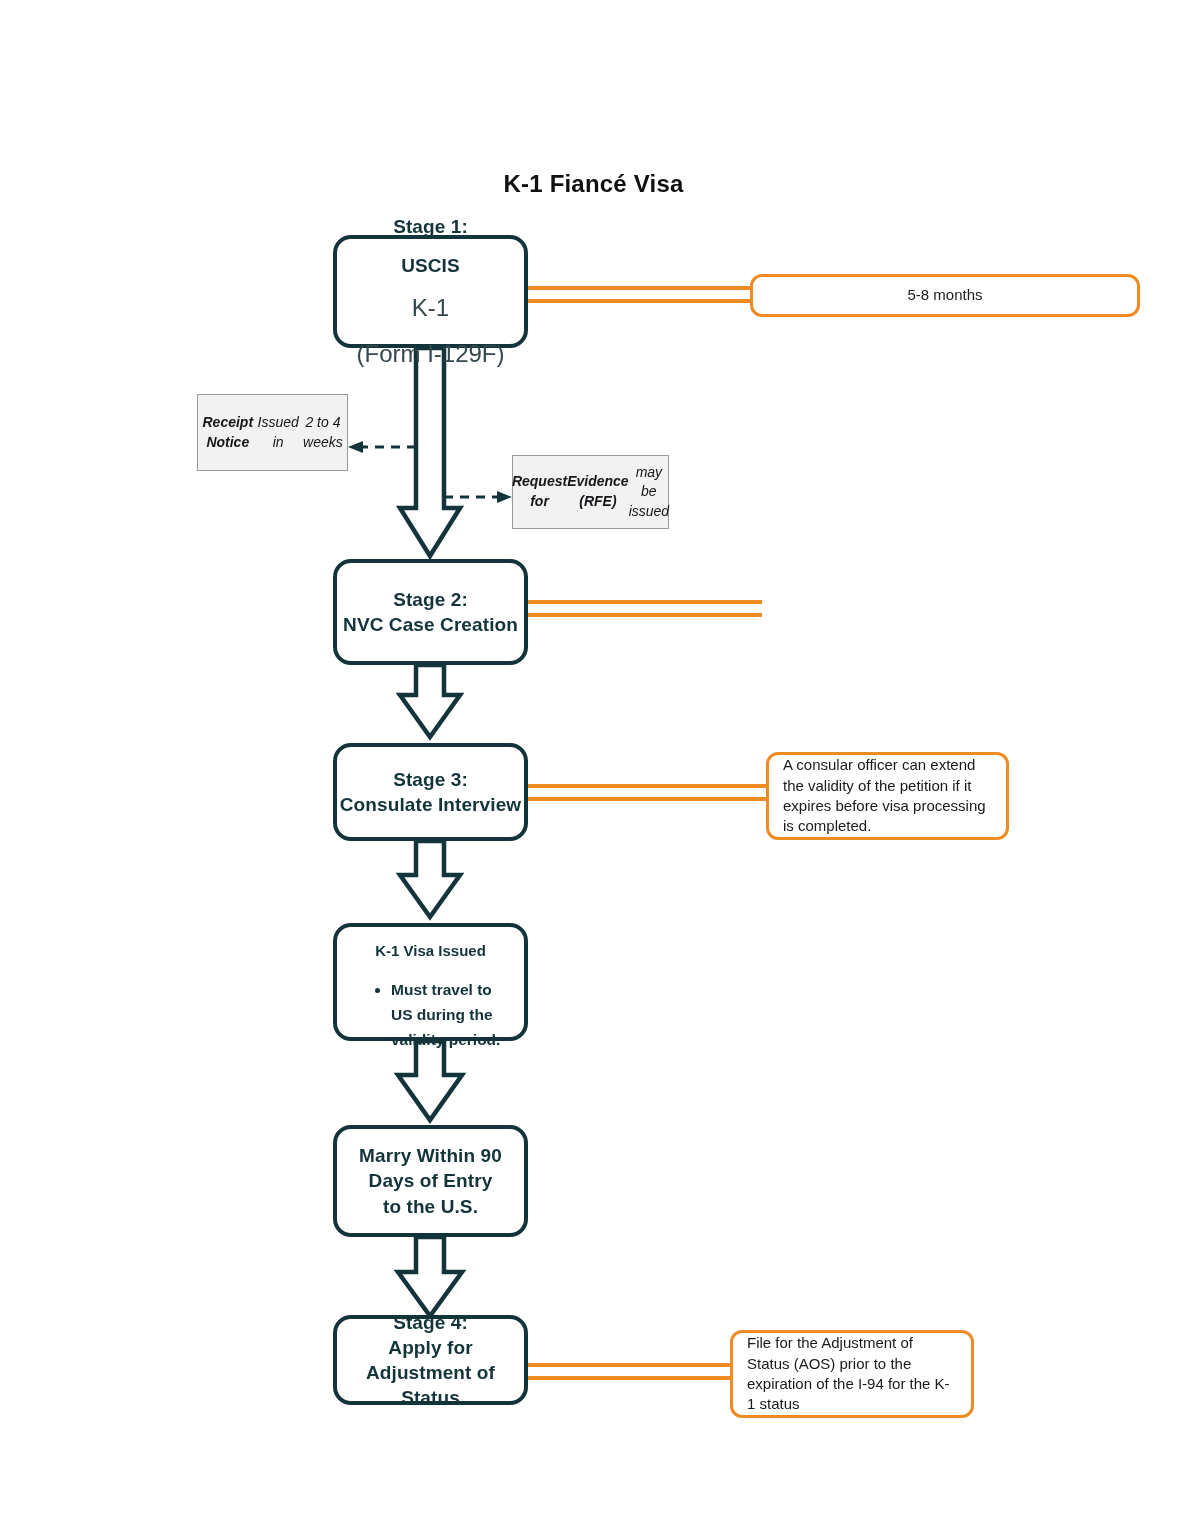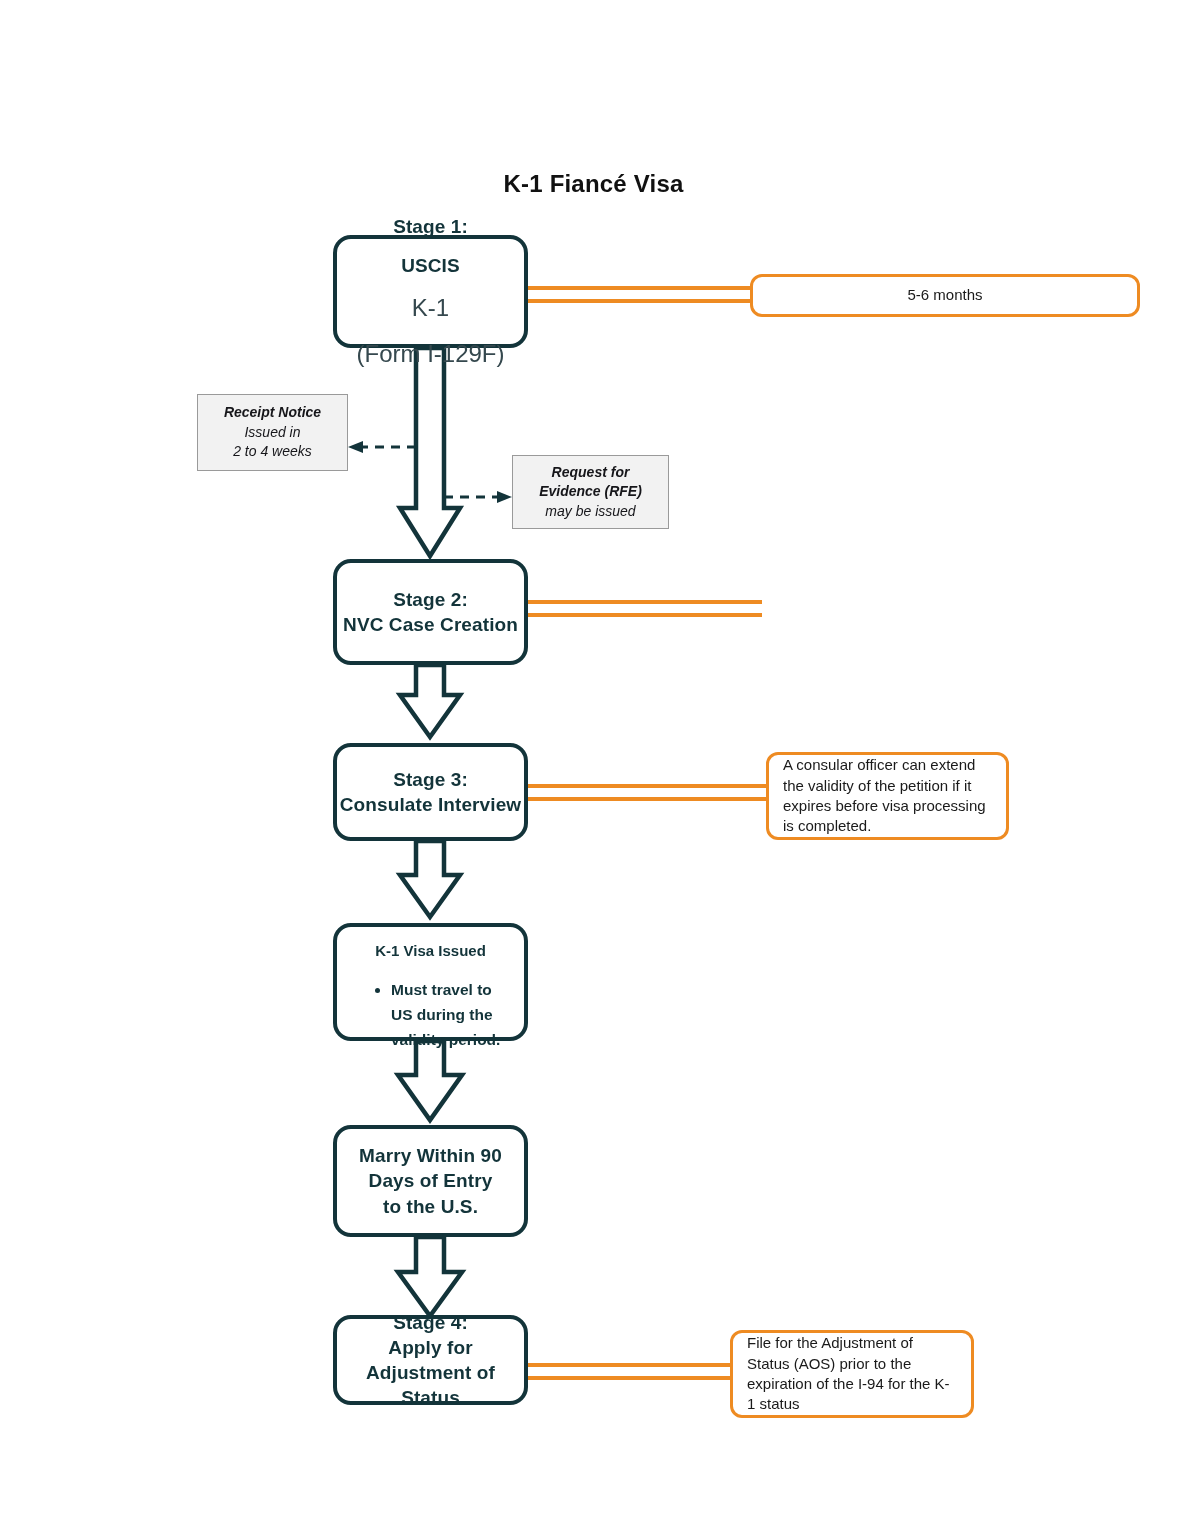--- a/index.html
+++ b/index.html
@@ -98,21 +98,21 @@
   .callout.pad {
     padding: 8px 14px;
   }
 
   .note {
     position: absolute;
     box-sizing: border-box;
     border: 1px solid #9a9a9a;
     background: #f2f2f2;
     display: flex;
-    flex-direction: column;
+    flex-direction: row;
     align-items: center;
     justify-content: center;
     text-align: center;
     z-index: 5;
     color: #16161a;
   }
   .note .nb {
     font-style: italic;
     font-weight: bold;
     font-size: 14px;
@@ -227,21 +227,21 @@
   </div>
 
   <div class="node" style="left:333px; top:1315px; width:195px; height:90px;">
     <div class="ttl">Stage 4:</div>
     <div class="ttl">Apply for</div>
     <div class="ttl">Adjustment of</div>
     <div class="ttl">Status</div>
   </div>
 
   <div class="callout ctr" style="left:750px; top:274px; width:390px; height:43px;">
-    <div class="ctext">5-6 months</div>
+    <div class="ctext">5-8 months</div>
   </div>
 
 
   <div class="callout pad" style="left:766px; top:752px; width:243px; height:88px;">
     <div class="ctext">A consular officer can extend the validity of the petition if it expires before visa processing is completed.</div>
   </div>
 
   <div class="callout pad" style="left:730px; top:1330px; width:244px; height:88px;">
     <div class="ctext">File for the Adjustment of Status (AOS) prior to the expiration of the I-94 for the K-1 status</div>
   </div>

